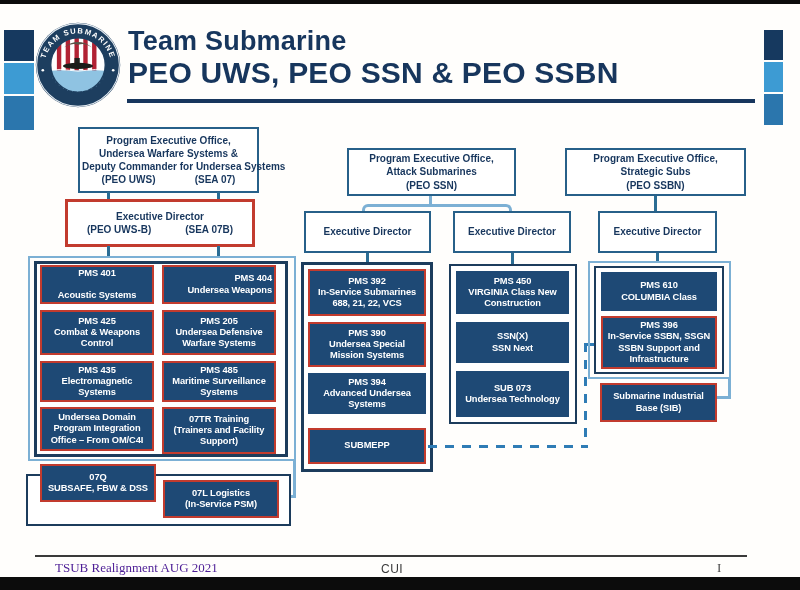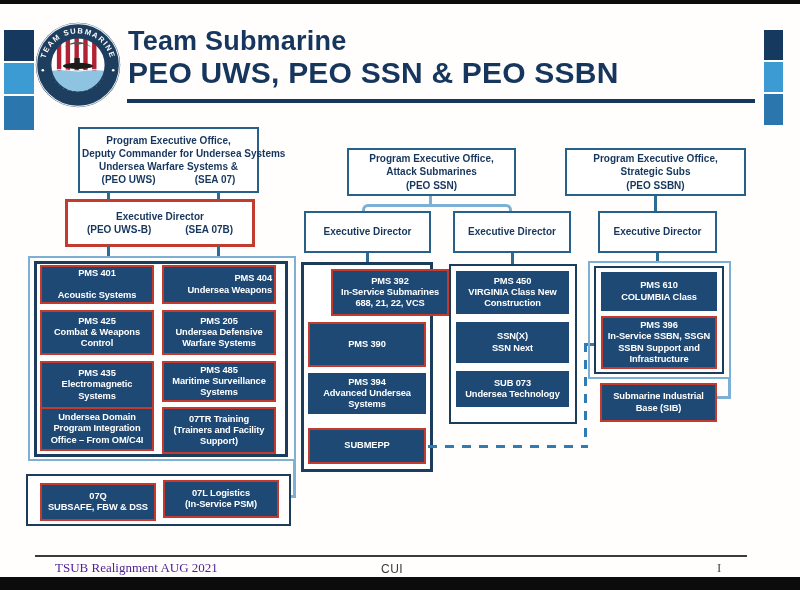--- a/index.html
+++ b/index.html
@@ -88,22 +88,22 @@
     <circle cx="10" cy="56" r="1.5" fill="#ffffff"></circle>
     <circle cx="90" cy="56" r="1.5" fill="#ffffff"></circle>
   </svg>
 
   <div class="title" style="left:128px;top:26px;font-size:27px;">Team Submarine</div>
   <div class="title" style="left:128px;top:56px;font-size:30px;">PEO UWS, PEO SSN &amp; PEO SSBN</div>
   <div class="hrule" style="left:127px;top:99px;width:628px;height:4px;"></div>
 
   <div class="wbox" style="left:78px;top:127px;width:181px;height:66px;">
     <span class="ln">Program Executive Office,</span>
+    <span class="ln">Undersea Warfare Systems &amp;</span>
     <span class="ln nw">Deputy Commander for Undersea Systems</span>
-    <span class="ln">Undersea Warfare Systems &amp;</span>
     <span class="tags">
       <span>(PEO UWS)</span>
       <span>(SEA 07)</span>
     </span>
   </div>
 
   <div class="tick" style="left:107px;top:192px;height:8px;"></div>
   <div class="tick" style="left:217px;top:192px;height:8px;"></div>
 
   <div class="wbox redb" style="left:65px;top:199px;width:190px;height:48px;">
@@ -130,38 +130,38 @@
     <span class="pname">Undersea Weapons</span>
   </div>
   <div class="pbox" style="left:40px;top:310px;width:114px;height:45px;">
     <span class="code">PMS 425</span>
     <span class="pname">Combat &amp; Weapons Control</span>
   </div>
   <div class="pbox" style="left:162px;top:310px;width:114px;height:45px;">
     <span class="code">PMS 205</span>
     <span class="pname">Undersea Defensive Warfare Systems</span>
   </div>
-  <div class="pbox" style="left:40px;top:361px;width:114px;height:48px;justify-content:center;">
+  <div class="pbox" style="left:40px;top:361px;width:114px;height:41px;justify-content:center;">
     <span class="code">PMS 435</span>
     <span class="pname">Electromagnetic Systems</span>
   </div>
   <div class="pbox" style="left:162px;top:361px;width:114px;height:41px;">
     <span class="code">PMS 485</span>
     <span class="pname">Maritime Surveillance Systems</span>
   </div>
   <div class="pbox" style="left:40px;top:407px;width:114px;height:44px;">
     <span class="pname">Undersea Domain Program Integration Office – From OM/C4I</span>
   </div>
   <div class="pbox" style="left:162px;top:407px;width:114px;height:47px;">
     <span class="code">07TR Training</span>
     <span class="pname">(Trainers and Facility Support)</span>
   </div>
 
   <div class="cont" style="left:26px;top:474px;width:265px;height:52px;border-width:2.5px;"></div>
-  <div class="pbox" style="left:40px;top:483px;width:116px;height:38px;">
+  <div class="pbox" style="left:40px;top:464px;width:116px;height:38px;">
     <span class="code">07Q</span>
     <span class="pname">SUBSAFE, FBW &amp; DSS</span>
   </div>
   <div class="pbox" style="left:163px;top:480px;width:116px;height:38px;">
     <span class="code">07L Logistics</span>
     <span class="pname">(In-Service PSM)</span>
   </div>
 
   <div class="wbox" style="left:347px;top:148px;width:169px;height:48px;">
     <span class="ln">Program Executive Office,</span>
@@ -176,46 +176,47 @@
     <span class="ln">Executive Director</span>
   </div>
   <div class="wbox" style="left:453px;top:211px;width:118px;height:42px;">
     <span class="ln">Executive Director</span>
   </div>
 
   <div class="tick" style="left:366px;top:253px;height:10px;"></div>
   <div class="tick" style="left:511px;top:253px;height:12px;"></div>
 
   <div class="cont" style="left:301px;top:262px;width:132px;height:210px;"></div>
-  <div class="pbox" style="left:308px;top:269px;width:118px;height:47px;margin-left:23px;">
+  <div class="pbox" style="left:308px;top:269px;width:118px;height:47px;">
     <span class="code">PMS 392</span>
     <span class="pname">In-Service Submarines</span>
     <span class="extra">688, 21, 22, VCS</span>
   </div>
   <div class="pbox" style="left:308px;top:322px;width:118px;height:45px;">
     <span class="code">PMS 390</span>
+    <span class="pname">Undersea Special Mission Systems</span>
   </div>
   <div class="pbox plain" style="left:308px;top:373px;width:118px;height:41px;">
     <span class="code">PMS 394</span>
     <span class="pname">Advanced Undersea Systems</span>
   </div>
   <div class="pbox" style="left:308px;top:428px;width:118px;height:36px;">
     <span class="code">SUBMEPP</span>
   </div>
 
   <div class="cont" style="left:449px;top:264px;width:128px;height:160px;border-width:2.5px;"></div>
   <div class="pbox plain" style="left:456px;top:271px;width:113px;height:43px;">
     <span class="code">PMS 450</span>
     <span class="pname">VIRGINIA Class New Construction</span>
   </div>
   <div class="pbox plain" style="left:456px;top:322px;width:113px;height:41px;">
     <span class="code">SSN(X)</span>
     <span class="pname">SSN Next</span>
   </div>
-  <div class="pbox plain" style="left:456px;top:371px;width:113px;height:36px;">
+  <div class="pbox plain" style="left:456px;top:371px;width:113px;height:46px;">
     <span class="code">SUB 073</span>
     <span class="pname">Undersea Technology</span>
   </div>
 
   <div class="dash-h" style="left:428px;top:445px;width:160px;"></div>
   <div class="dash-v" style="left:584px;top:343px;height:105px;"></div>
   <div class="dash-h" style="left:587px;top:343px;width:15px;"></div>
 
   <div class="wbox" style="left:565px;top:148px;width:181px;height:48px;">
     <span class="ln">Program Executive Office,</span>

